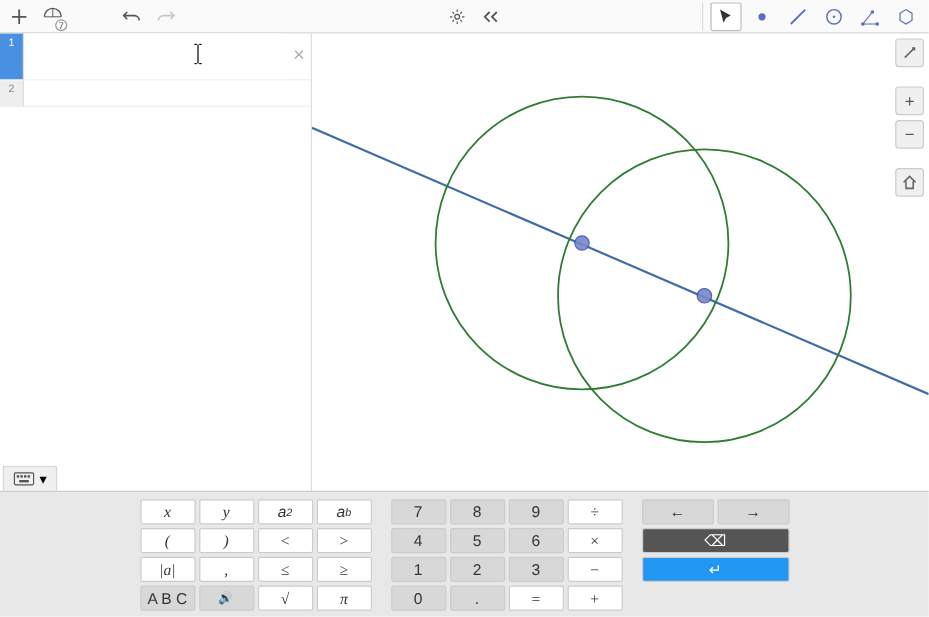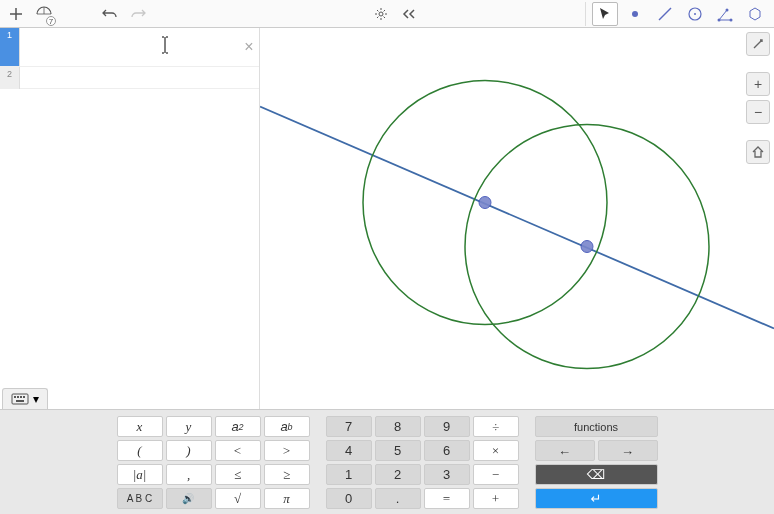--- a/index.html
+++ b/index.html
@@ -188,21 +188,21 @@
         <sup>b</sup>
       </div>
     <div class="key">(</div>
     <div class="key">)</div>
     <div class="key">&lt;</div>
     <div class="key">&gt;</div>
     <div class="key">|a|</div>
     <div class="key">,</div>
     <div class="key">≤</div>
     <div class="key">≥</div>
-    <div class="key gray" style="font-size:10px">A B C</div>
+    <div class="key gray" style="font-size:13px">A B C</div>
     <div class="key gray" style="font-size:10px">🔊</div>
     <div class="key">√</div>
     <div class="key">π</div>
   </div>
   <div class="key-group g2">
     <div class="key gray">7</div>
     <div class="key gray">8</div>
     <div class="key gray">9</div>
     <div class="key">÷</div>
     <div class="key gray">4</div>
@@ -212,19 +212,18 @@
     <div class="key gray">1</div>
     <div class="key gray">2</div>
     <div class="key gray">3</div>
     <div class="key">−</div>
     <div class="key gray">0</div>
     <div class="key gray">.</div>
     <div class="key">=</div>
     <div class="key">+</div>
   </div>
   <div class="key-group g3">
-    <div class="key func wide">functions</div>
     <div class="key gray" style="font-style:normal">←</div>
     <div class="key gray" style="font-style:normal">→</div>
     <div class="key dark wide">⌫</div>
     <div class="key blue wide" style="font-style:normal">↵</div>
   </div>
 </div>
 
 </body></html>

